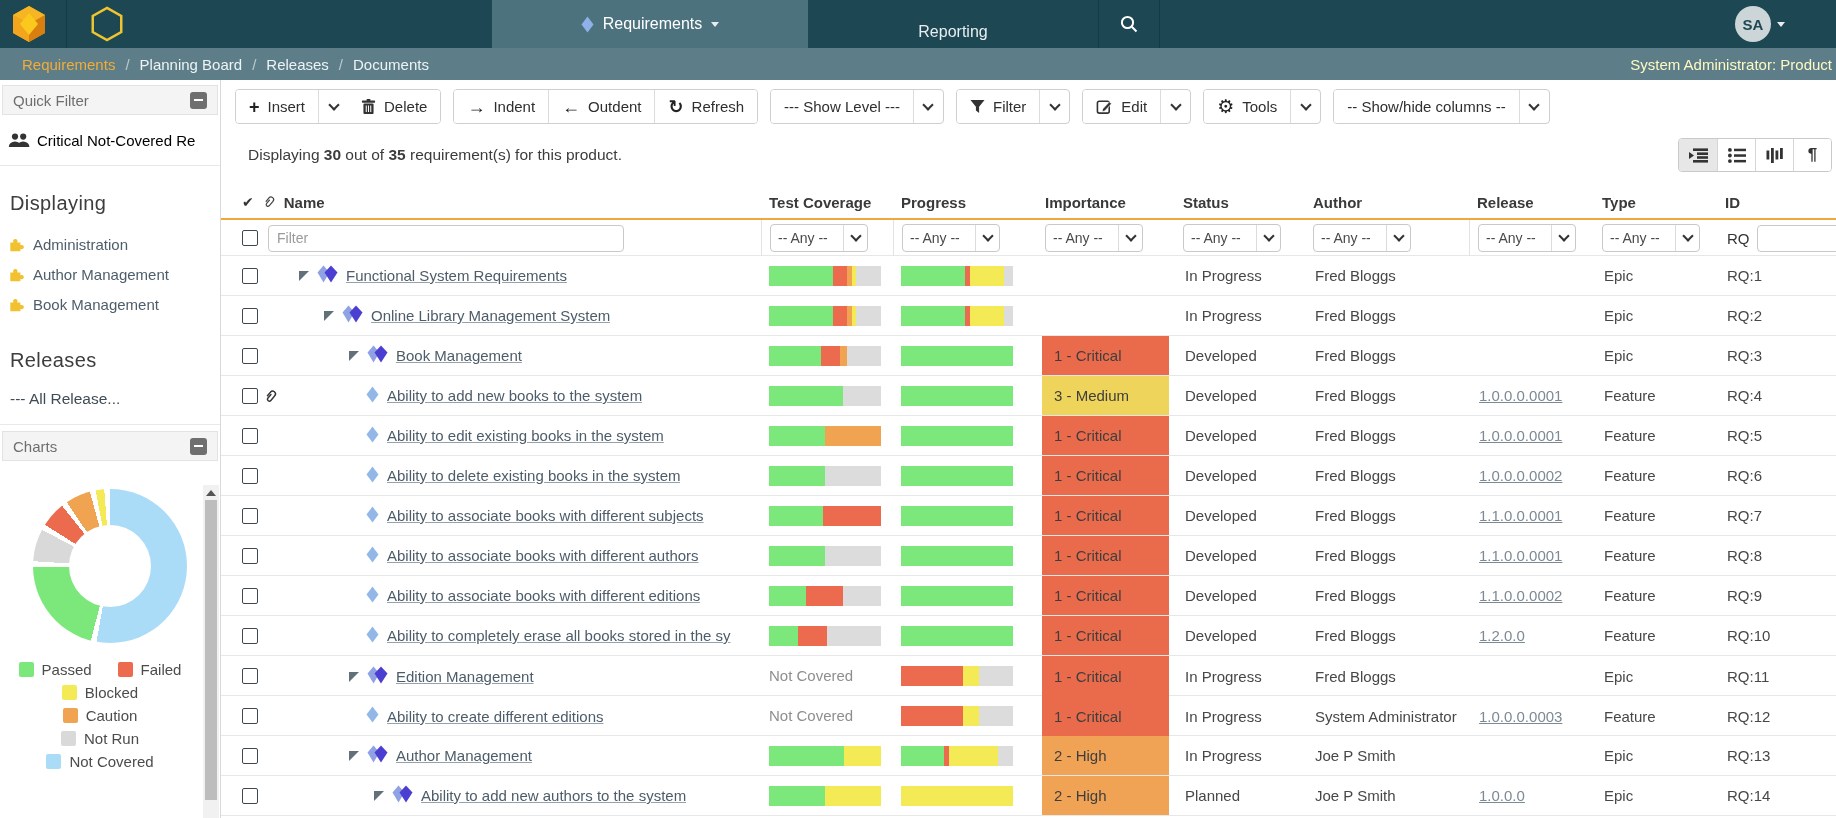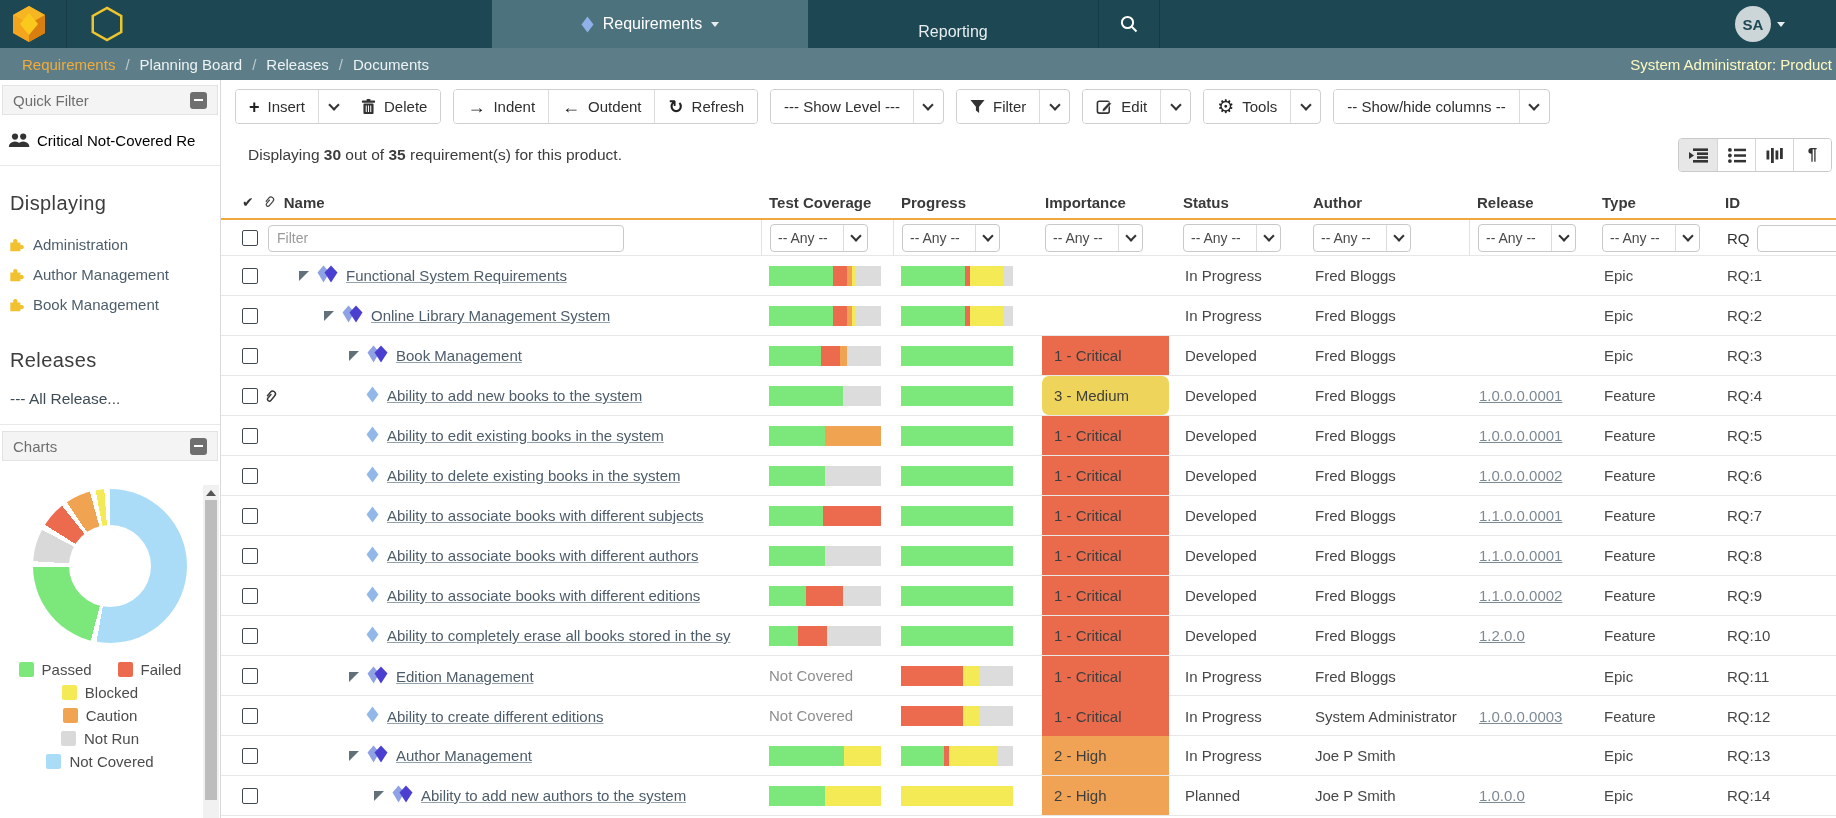--- a/index.html
+++ b/index.html
@@ -610,21 +610,21 @@
               <span style="width: 66%; background: rgb(124, 232, 124);"></span>
               <span style="width: 34%; background: rgb(220, 220, 220);"></span>
             </div>
           </div>
           <div>
             <div class="bar">
               <span style="width: 100%; background: rgb(124, 232, 124);"></span>
             </div>
           </div>
           <div class="imp-cell">
-            <div class="imp-fill" style="background: rgb(238, 212, 90); border-radius: 7px;">
+            <div class="imp-fill" style="background: rgb(238, 212, 90);">
               <span>3 - Medium</span>
             </div>
           </div>
           <div class="txt-cell">
             <span>Developed</span>
           </div>
           <div class="txt-cell">
             <span>Fred Bloggs</span>
           </div>
           <div class="txt-cell">

